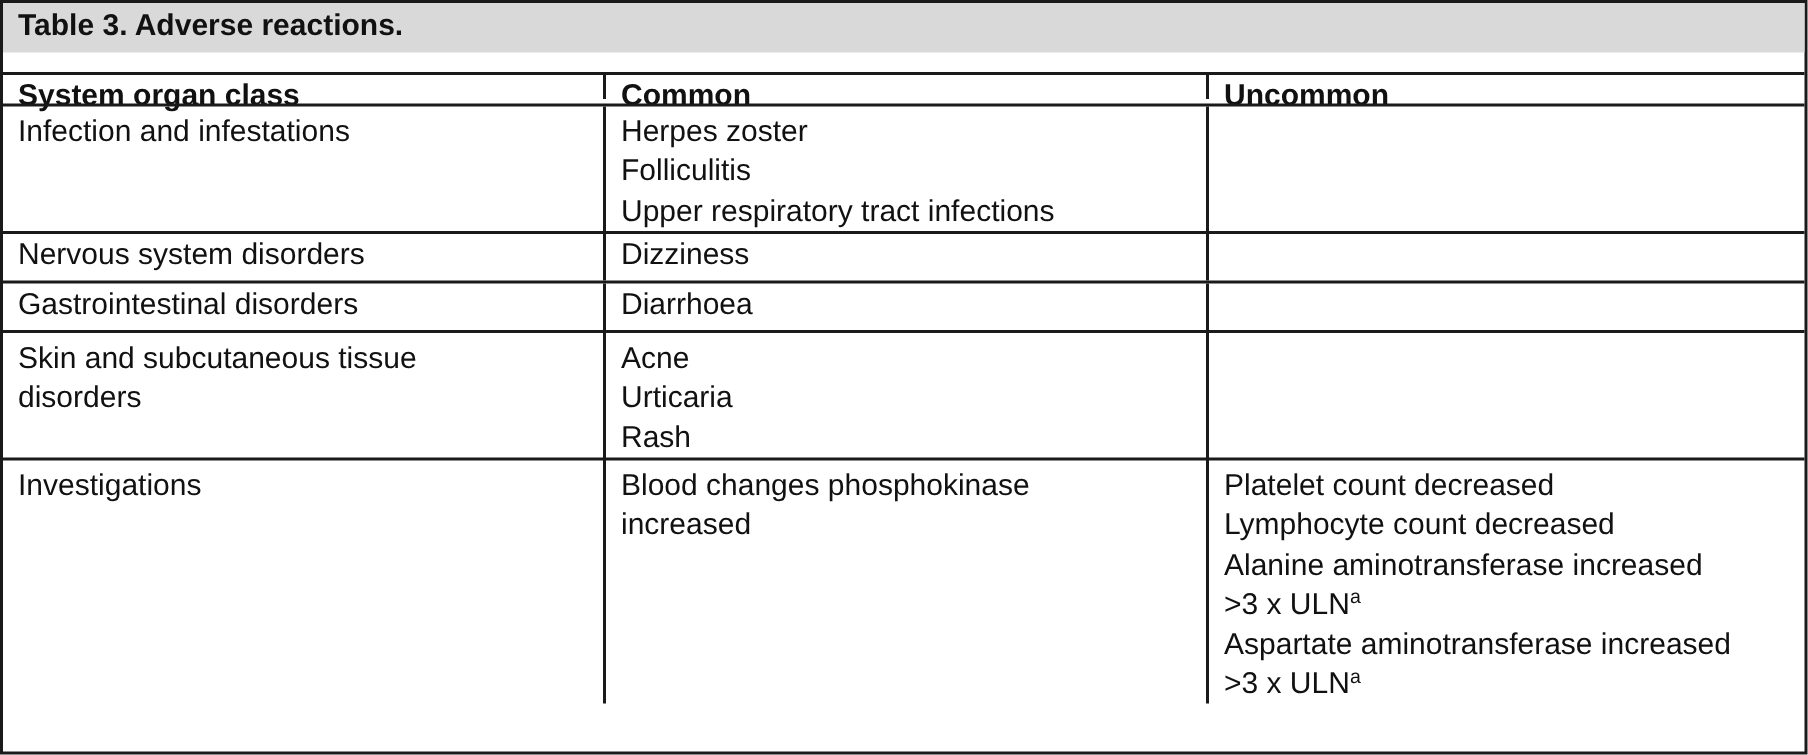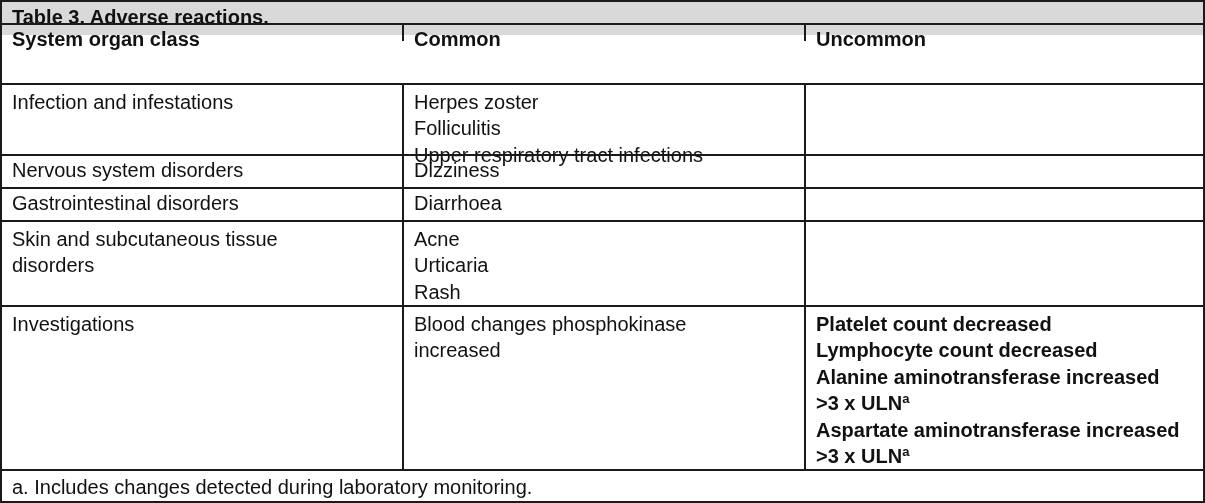--- a/index.html
+++ b/index.html
@@ -12,26 +12,26 @@
       font-family: "Liberation Sans", sans-serif;
       color: #111;
       font-size: 20px;
       padding-left: 45px;
     }
     .row { position: absolute; left: 0; right: 0; border-top: 2px solid #1a1a1a; box-sizing: border-box; }
     .row.first { border-top: none; }
     .cell { position: absolute; top: 0; bottom: 0; box-sizing: border-box; padding: 4px 0 0 10px; line-height: 26.4px; }
     .c1 { left: 0; width: 400px; }
     .c2 { left: 400px; width: 402px; border-left: 2px solid #1a1a1a; }
-    .c3 { left: 802px; right: 0; border-left: 2px solid #1a1a1a; font-weight: bold; }
+    .c3 { left: 802px; right: 0; border-left: 2px solid #1a1a1a; }
     .title-row { top: 0; height: 33px; background: #d9d9d9; }
     .title-row .cell { left: 0; right: 0; font-weight: bold; padding-top: 2px; }
-    .head-row { top: 21px; height: 18px; text-decoration: underline; }
+    .head-row { top: 46px; height: 18px; text-decoration: underline; }
     .head-row .cell { font-weight: bold; padding-top: 1px; }
-    .r1 { top: 81px; height: 85px; }
+    .r1 { top: 67px; height: 85px; }
     .r2 { top: 152px; height: 33px; }
     .r3 { top: 185px; height: 33px; }
     .r4 { top: 218px; height: 98px; }
     .r5 { top: 303px; height: 164px; }
     .foot-row { top: 467px; bottom: 0; }
     .foot-row .cell { left: 0; right: 0; padding-top: 3px; }
     .r2 .cell, .r3 .cell { padding-top: 1px; }
     .line { display: block; white-space: nowrap; }
     sup { font-size: 13px; vertical-align: 7px; line-height: 0; }
   </style>
@@ -106,17 +106,14 @@
     <div class="cell c3">
       <span class="line">Platelet count decreased</span>
       <span class="line">Lymphocyte count decreased</span>
       <span class="line">Alanine aminotransferase increased</span>
       <span class="line"><span>&gt;3 x ULN</span><sup>a</sup></span>
       <span class="line">Aspartate aminotransferase increased</span>
       <span class="line"><span>&gt;3 x ULN</span><sup>a</sup></span>
     </div>
   </div>
 
-  <div class="row foot-row">
-    <div class="cell">a. Includes changes detected during laboratory monitoring.</div>
-  </div>
 
 </div>
 
 </body></html>

